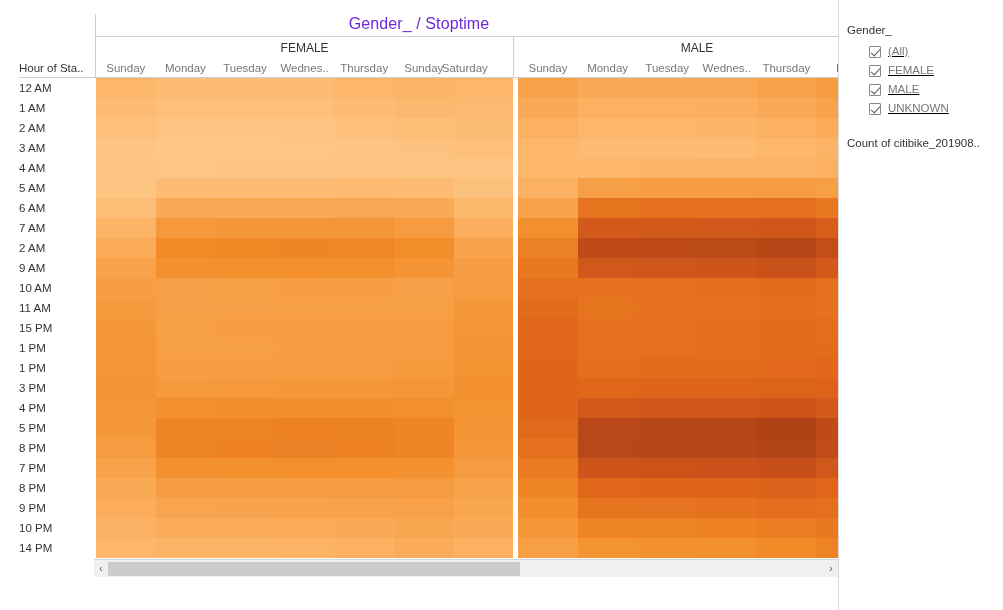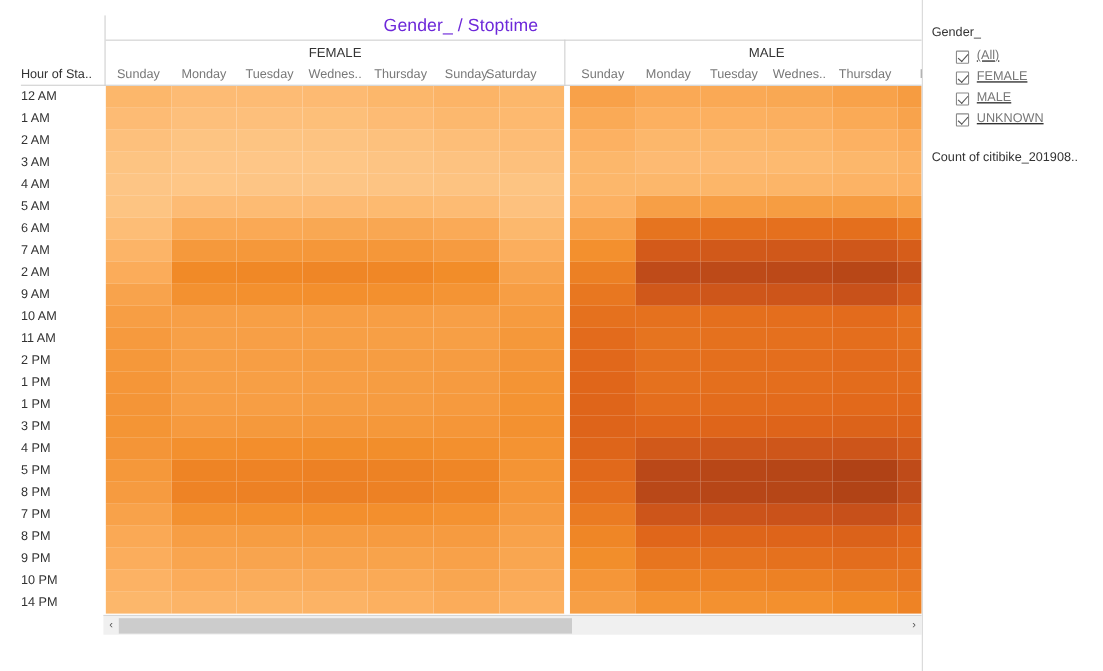--- a/index.html
+++ b/index.html
@@ -286,21 +286,21 @@
         <div class="row-label" style="top: 40px;">2 AM</div>
         <div class="row-label" style="top: 60px;">3 AM</div>
         <div class="row-label" style="top: 80px;">4 AM</div>
         <div class="row-label" style="top: 100px;">5 AM</div>
         <div class="row-label" style="top: 120px;">6 AM</div>
         <div class="row-label" style="top: 140px;">7 AM</div>
         <div class="row-label" style="top: 160px;">2 AM</div>
         <div class="row-label" style="top: 180px;">9 AM</div>
         <div class="row-label" style="top: 200px;">10 AM</div>
         <div class="row-label" style="top: 220px;">11 AM</div>
-        <div class="row-label" style="top: 240px;">2 PM</div>
+        <div class="row-label" style="top: 240px;">15 PM</div>
         <div class="row-label" style="top: 260px;">1 PM</div>
         <div class="row-label" style="top: 280px;">1 PM</div>
         <div class="row-label" style="top: 300px;">3 PM</div>
         <div class="row-label" style="top: 320px;">4 PM</div>
         <div class="row-label" style="top: 340px;">5 PM</div>
         <div class="row-label" style="top: 360px;">8 PM</div>
         <div class="row-label" style="top: 380px;">7 PM</div>
         <div class="row-label" style="top: 400px;">8 PM</div>
         <div class="row-label" style="top: 420px;">9 PM</div>
         <div class="row-label" style="top: 440px;">10 PM</div>

